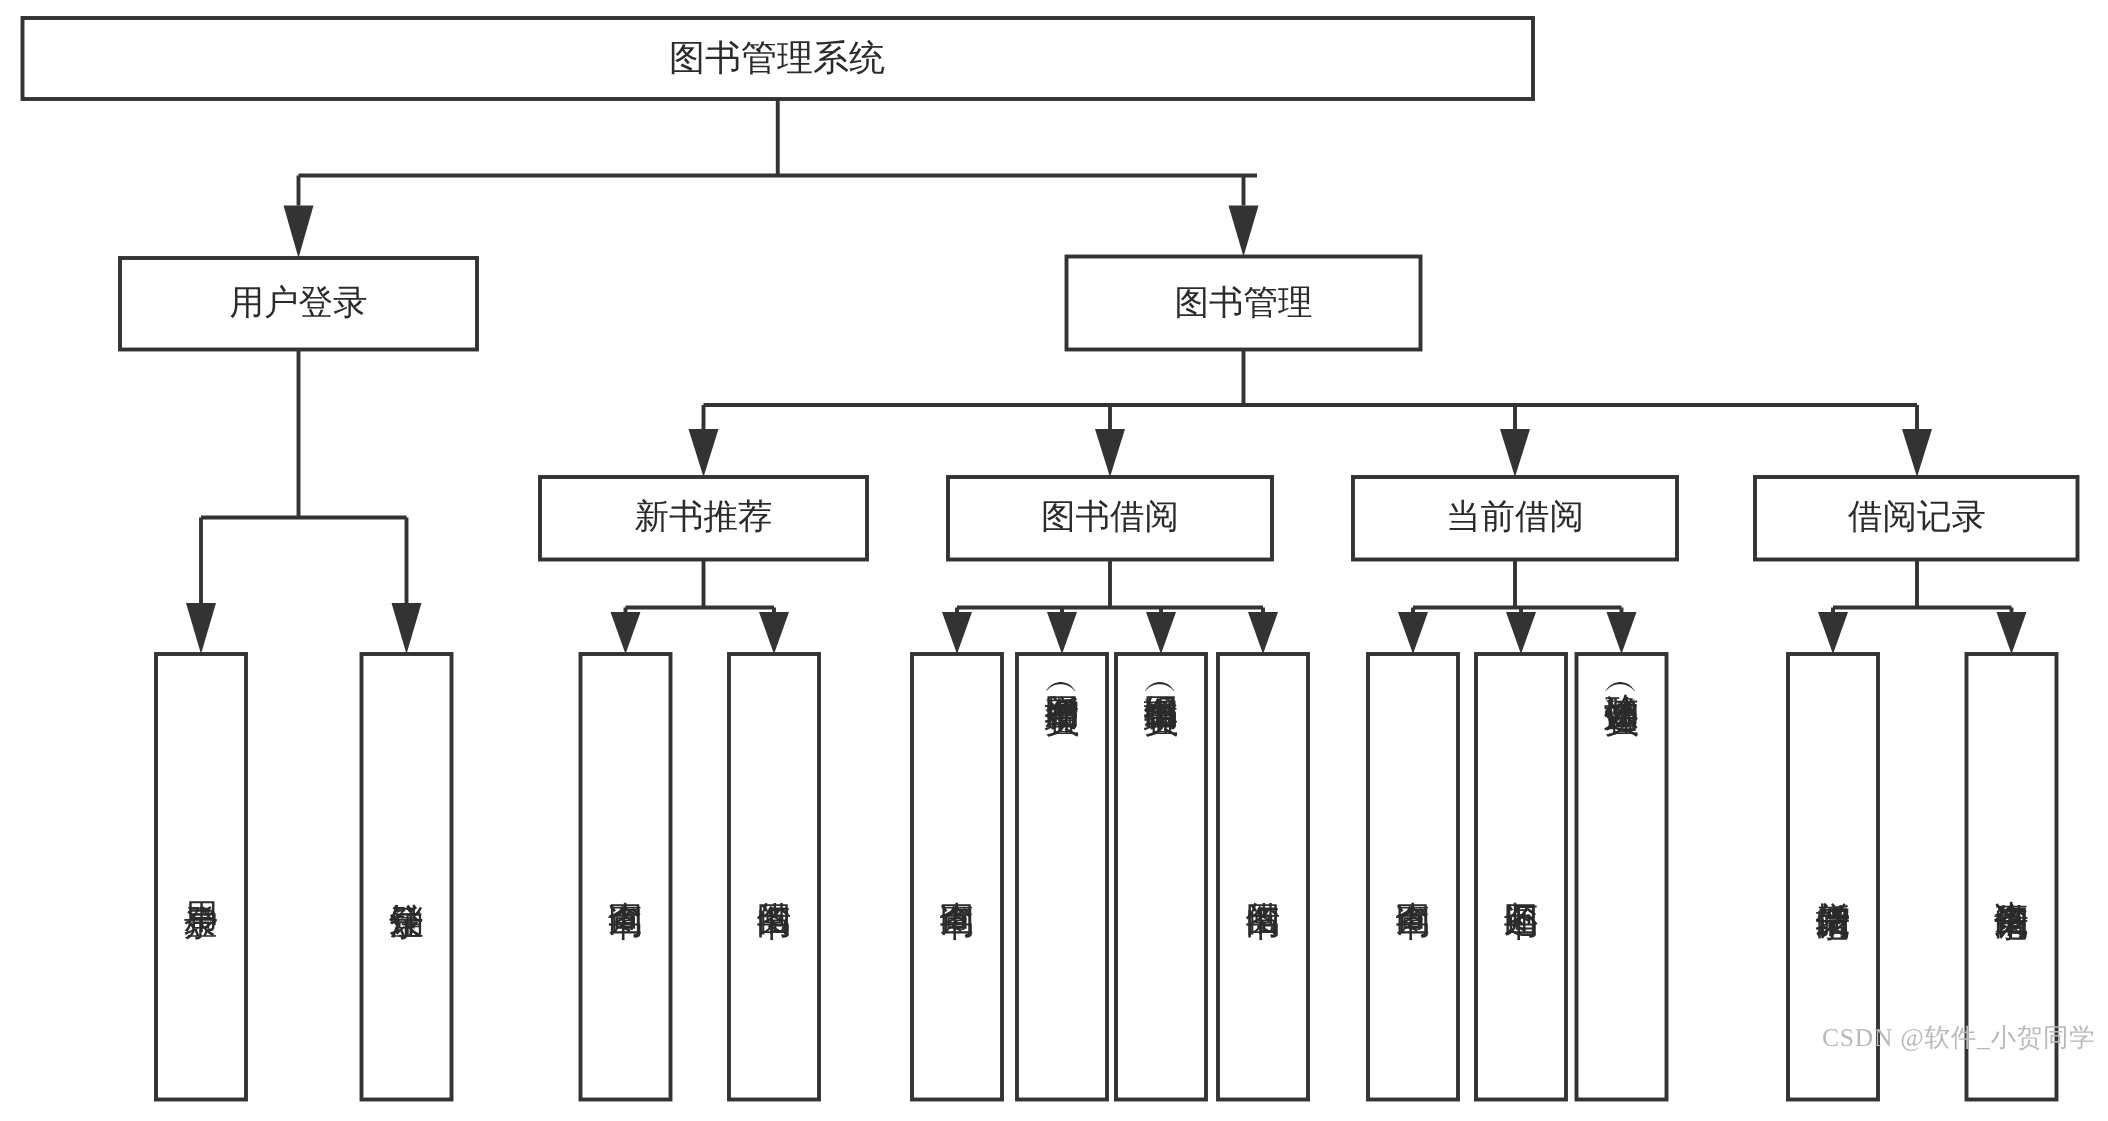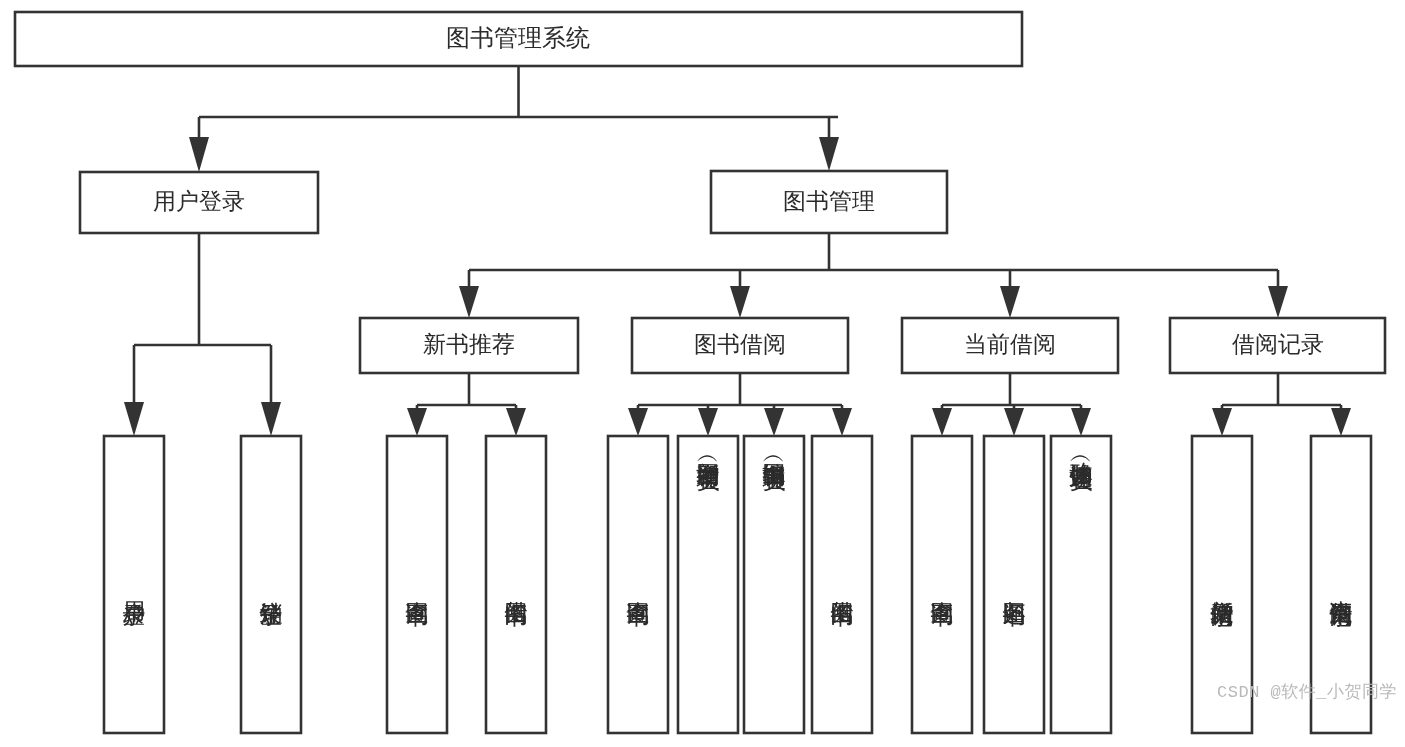--- a/index.html
+++ b/index.html
@@ -64,21 +64,21 @@
     align-items: center;
     justify-content: center;
     white-space: nowrap;
     pointer-events: none;
     user-select: none;
   }
   .watermark {
     position: absolute;
     right: 8px;
     bottom: 6px;
-    font-family: Liberation Mono, monospace;
+    font-family: Liberation Serif, serif;
     font-size: 17px;
     color: #b9b9b9;
     letter-spacing: 0.5px;
     white-space: nowrap;
     margin-left: 46px;
   }
 </style>
 </head>
 <body>
 

